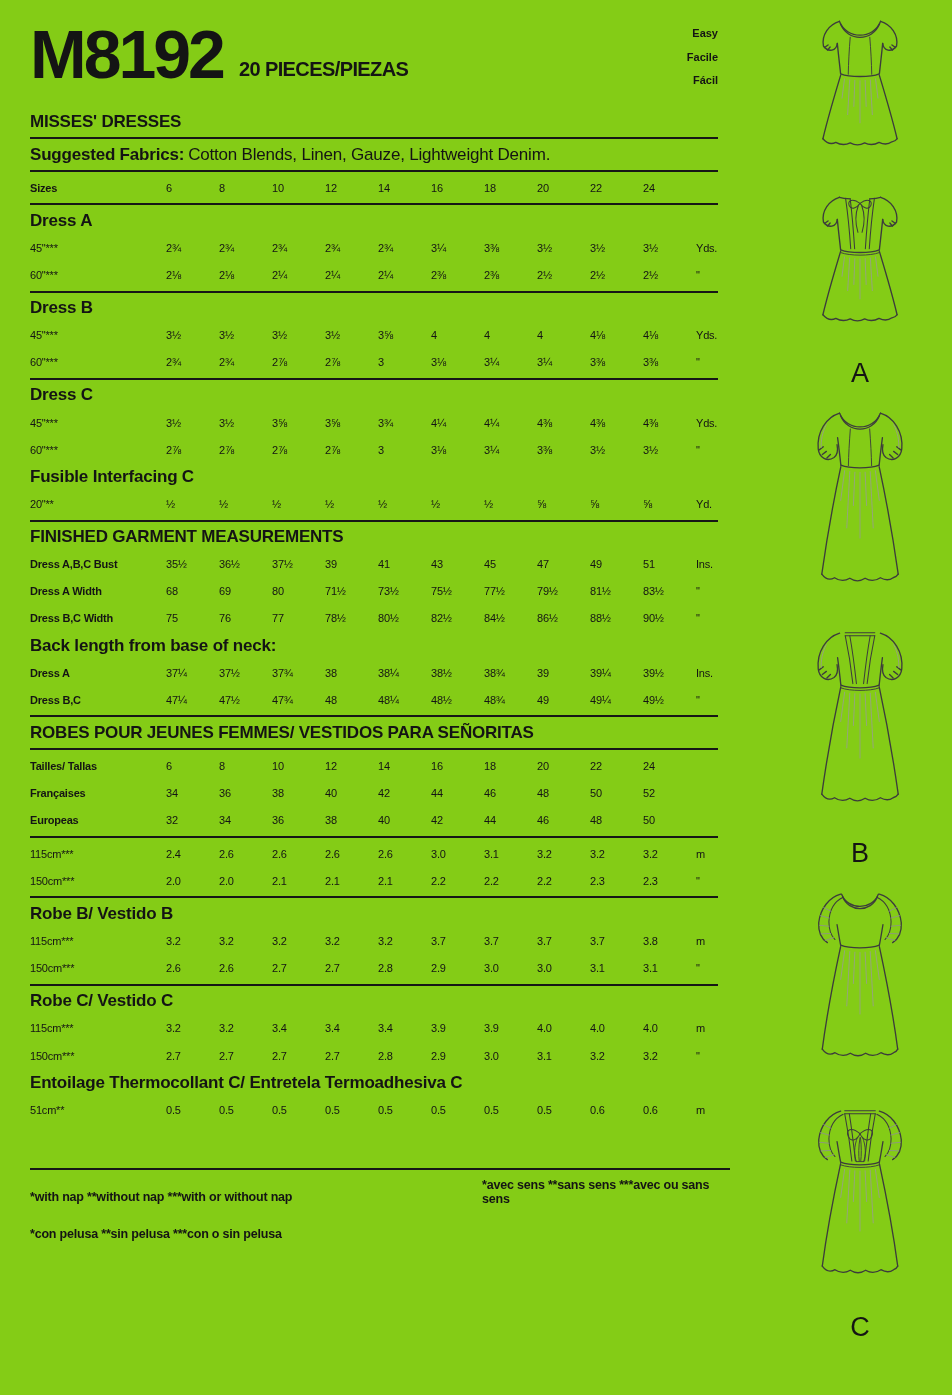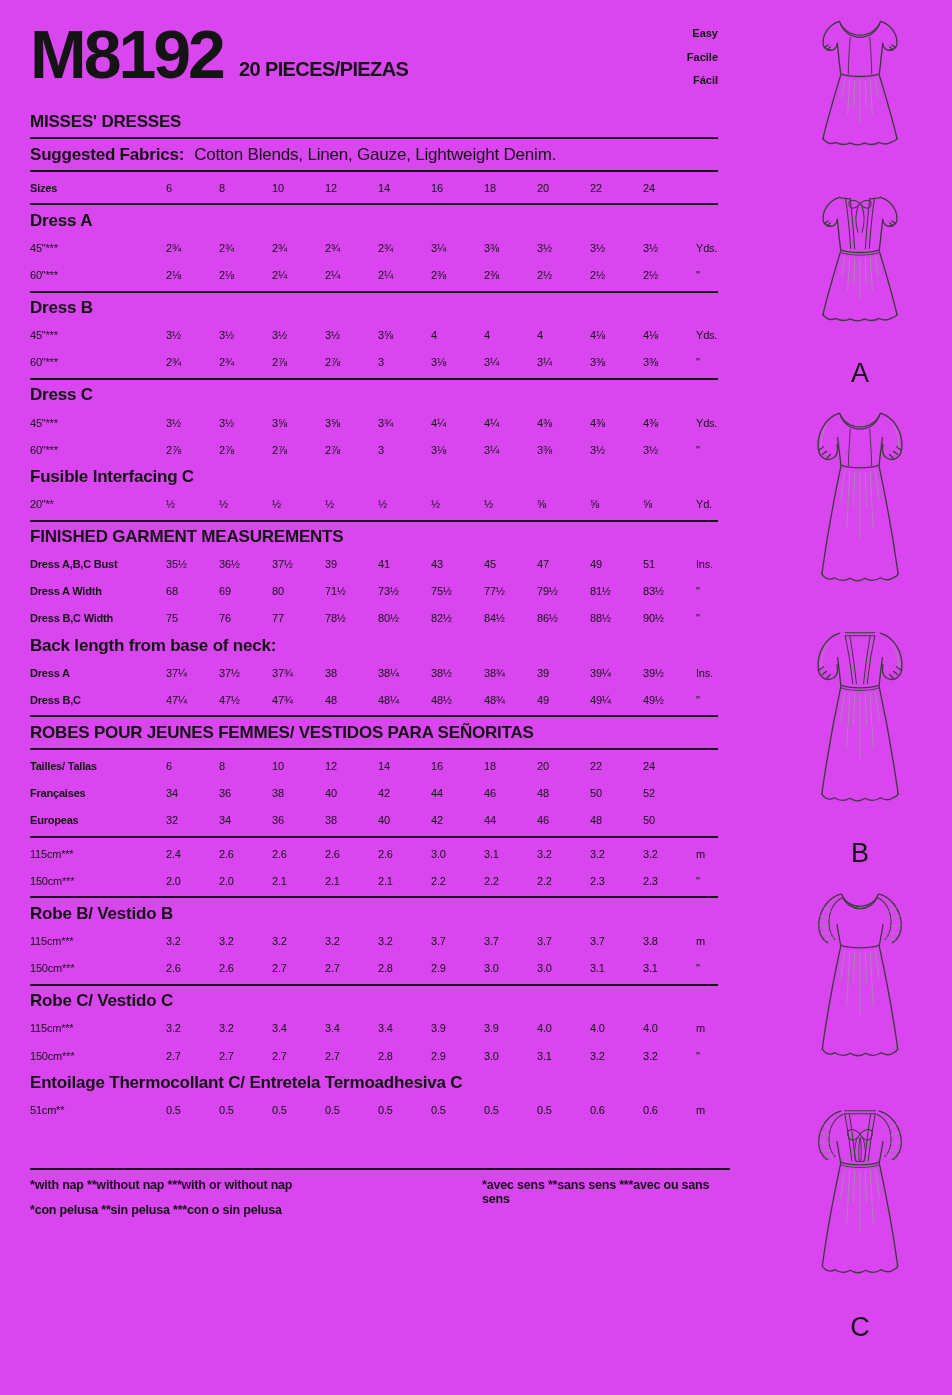--- a/index.html
+++ b/index.html
@@ -1,36 +1,36 @@
 <!DOCTYPE html>
 <html><head>
 <meta charset="utf-8">
 <style>
   html,body{margin:0;padding:0;background:#e8e8e8;}
-  .page{position:relative;width:952px;height:1395px;background:#d946ef;margin:0 auto;
+  .page{position:relative;width:952px;height:1395px;background:#84cc16;margin:0 auto;
         font-family:"Liberation Sans","DejaVu Sans",sans-serif;color:#141414;overflow:hidden;}
   
   .left{position:absolute;left:30px;top:14px;width:688px;}
   .brand-row{display:flex;align-items:flex-start;height:94px;}
   .pattern-number{font-size:68px;font-weight:800;letter-spacing:-3px;line-height:80px;}
   .pieces{font-size:20px;font-weight:600;letter-spacing:-0.6px;margin:44px 0 0 16px;white-space:nowrap;}
   .difficulty{margin-left:auto;text-align:right;font-size:11px;font-weight:700;line-height:23.5px;padding-top:8px;}
   .rule{border-top:2.5px solid #161616;margin:2px 0;height:0;}
   .t-title{font-size:17px;font-weight:700;height:27px;display:flex;align-items:center;letter-spacing:-0.2px;white-space:nowrap;}
   .t-fabrics{font-size:17px;height:27px;display:flex;align-items:center;letter-spacing:-0.2px;white-space:nowrap;}
-  .t-fabrics b{margin-right:10px;}
+  .t-fabrics b{margin-right:4px;}
   .t-row{display:grid;grid-template-columns:136px repeat(10,53px) 1fr;height:27.2px;align-items:center;
          font-size:11px;letter-spacing:-0.2px;}
   .t-row .t-label{font-weight:400;white-space:nowrap;}
   .t-row.bold-label .t-label{font-weight:700;}
   .t-cell,.t-unit{font-weight:400;white-space:nowrap;}
   
   .footnotes{position:absolute;left:30px;top:1168px;width:700px;border-top:2px solid #161616;
              padding-top:8px;font-size:12.5px;font-weight:700;letter-spacing:-0.2px;}
-  .fn-line{height:25px;}
+  .fn-line{height:25px;margin-top:12px;}
   .fn-fr{position:absolute;left:452px;top:8px;}
   
   .figures{position:absolute;left:770px;top:12px;width:180px;display:flex;flex-direction:column;align-items:center;}
   .fig{display:block;}
   .fig-label{font-size:27px;line-height:30px;margin:0 0 8px 0;font-weight:400;}
   svg{overflow:visible;}
 </style>
 </head>
 <body>
 

